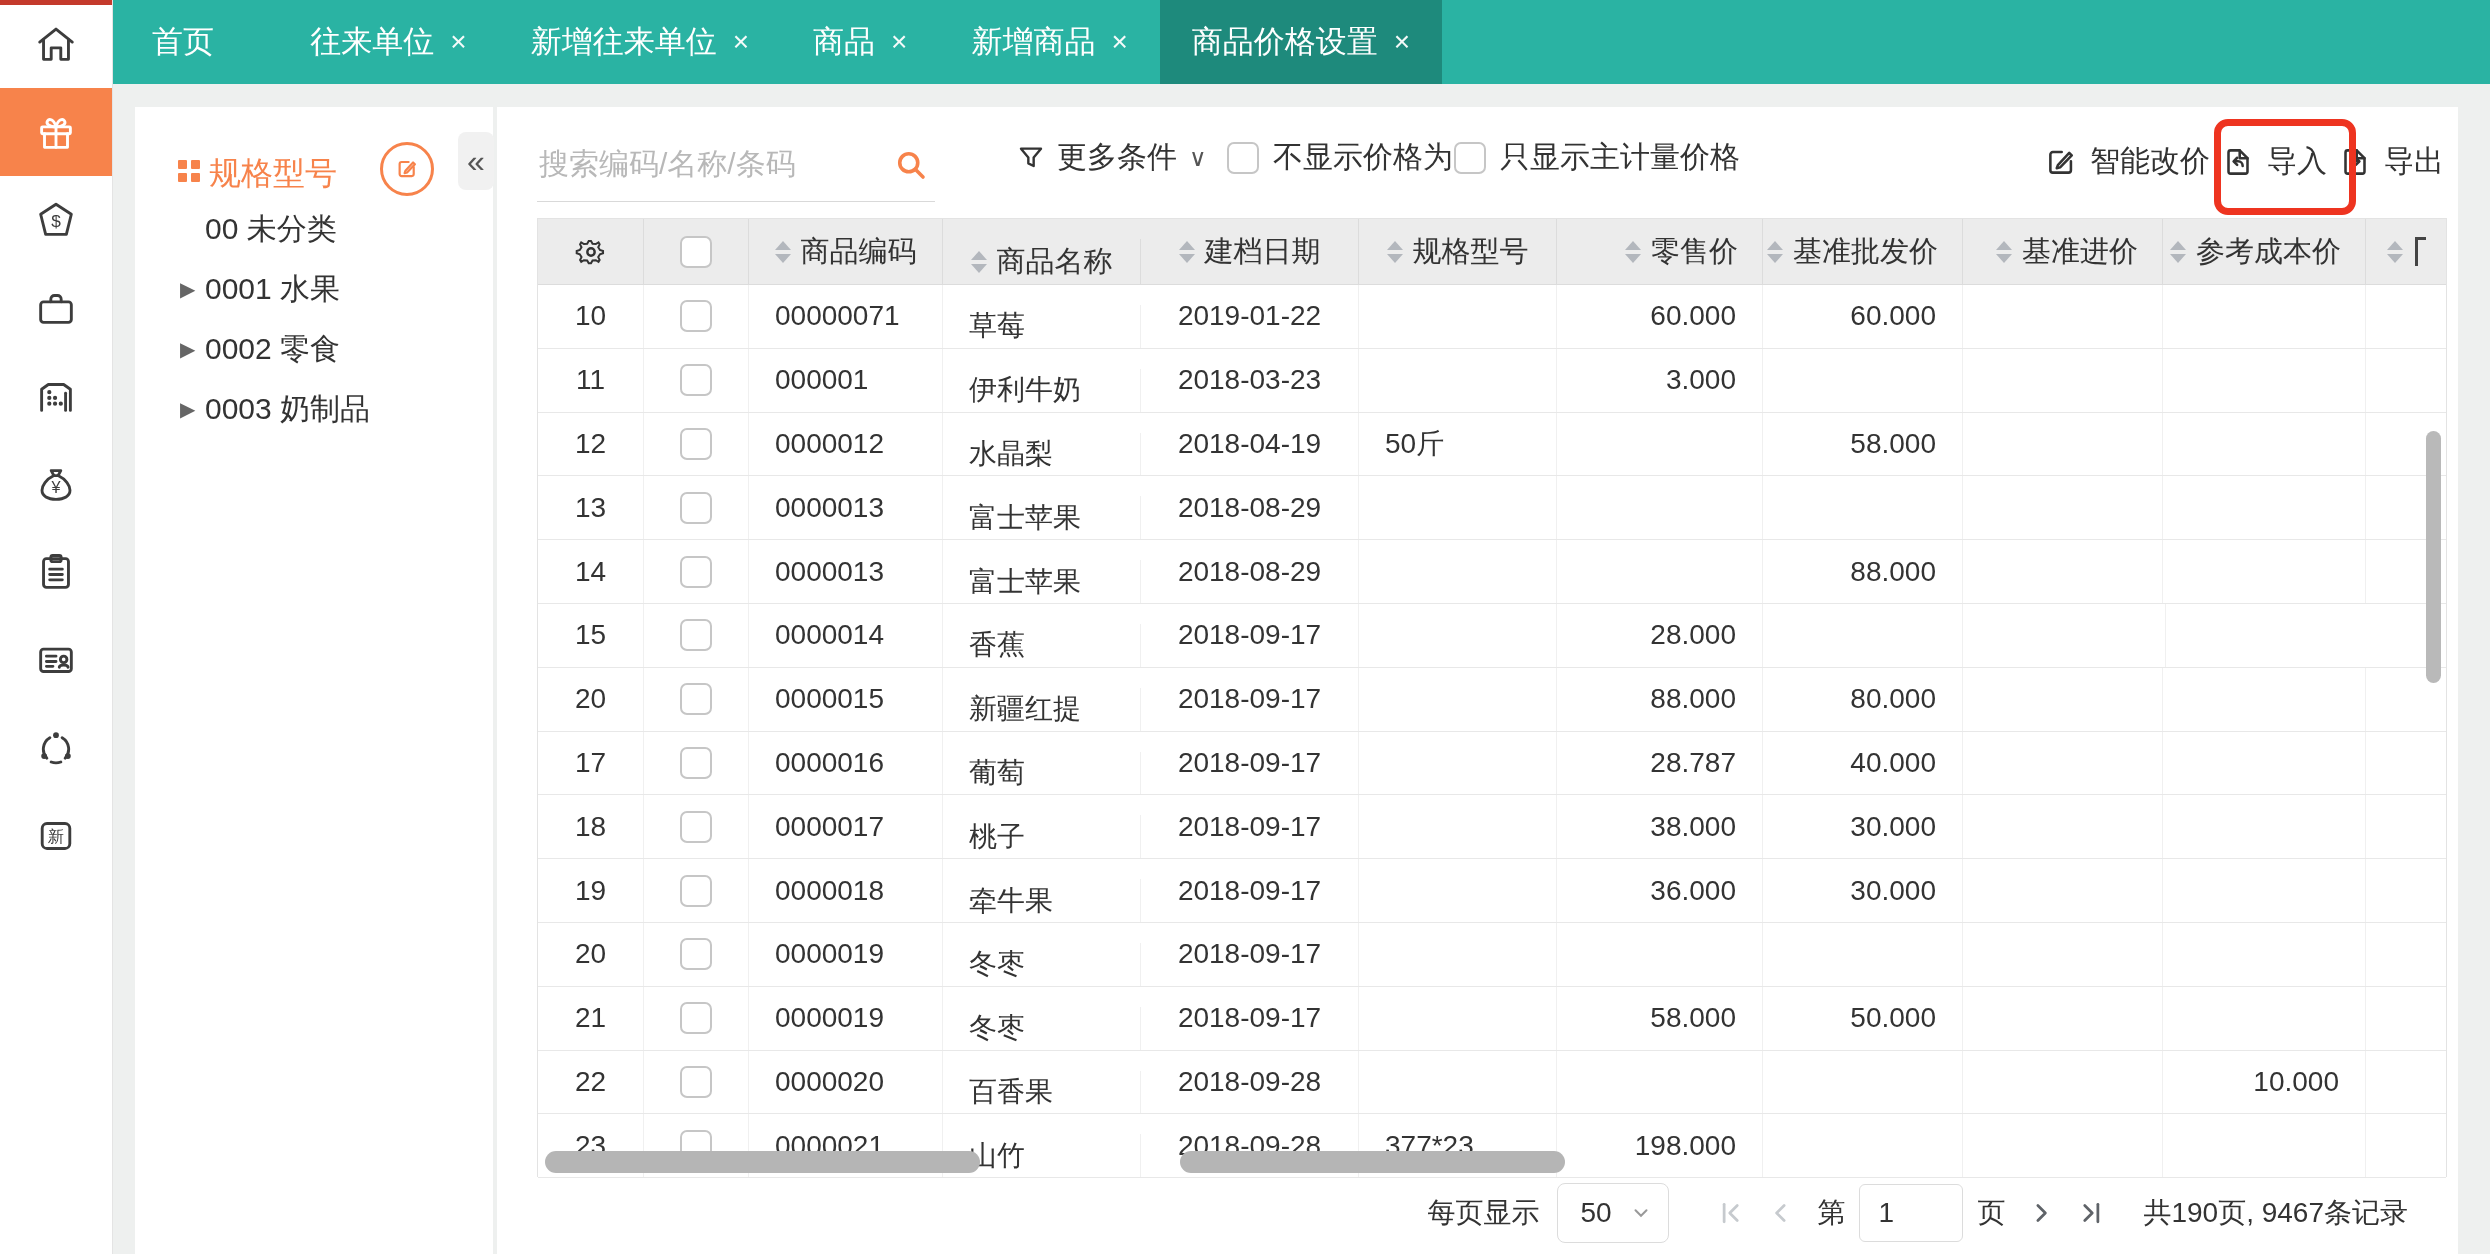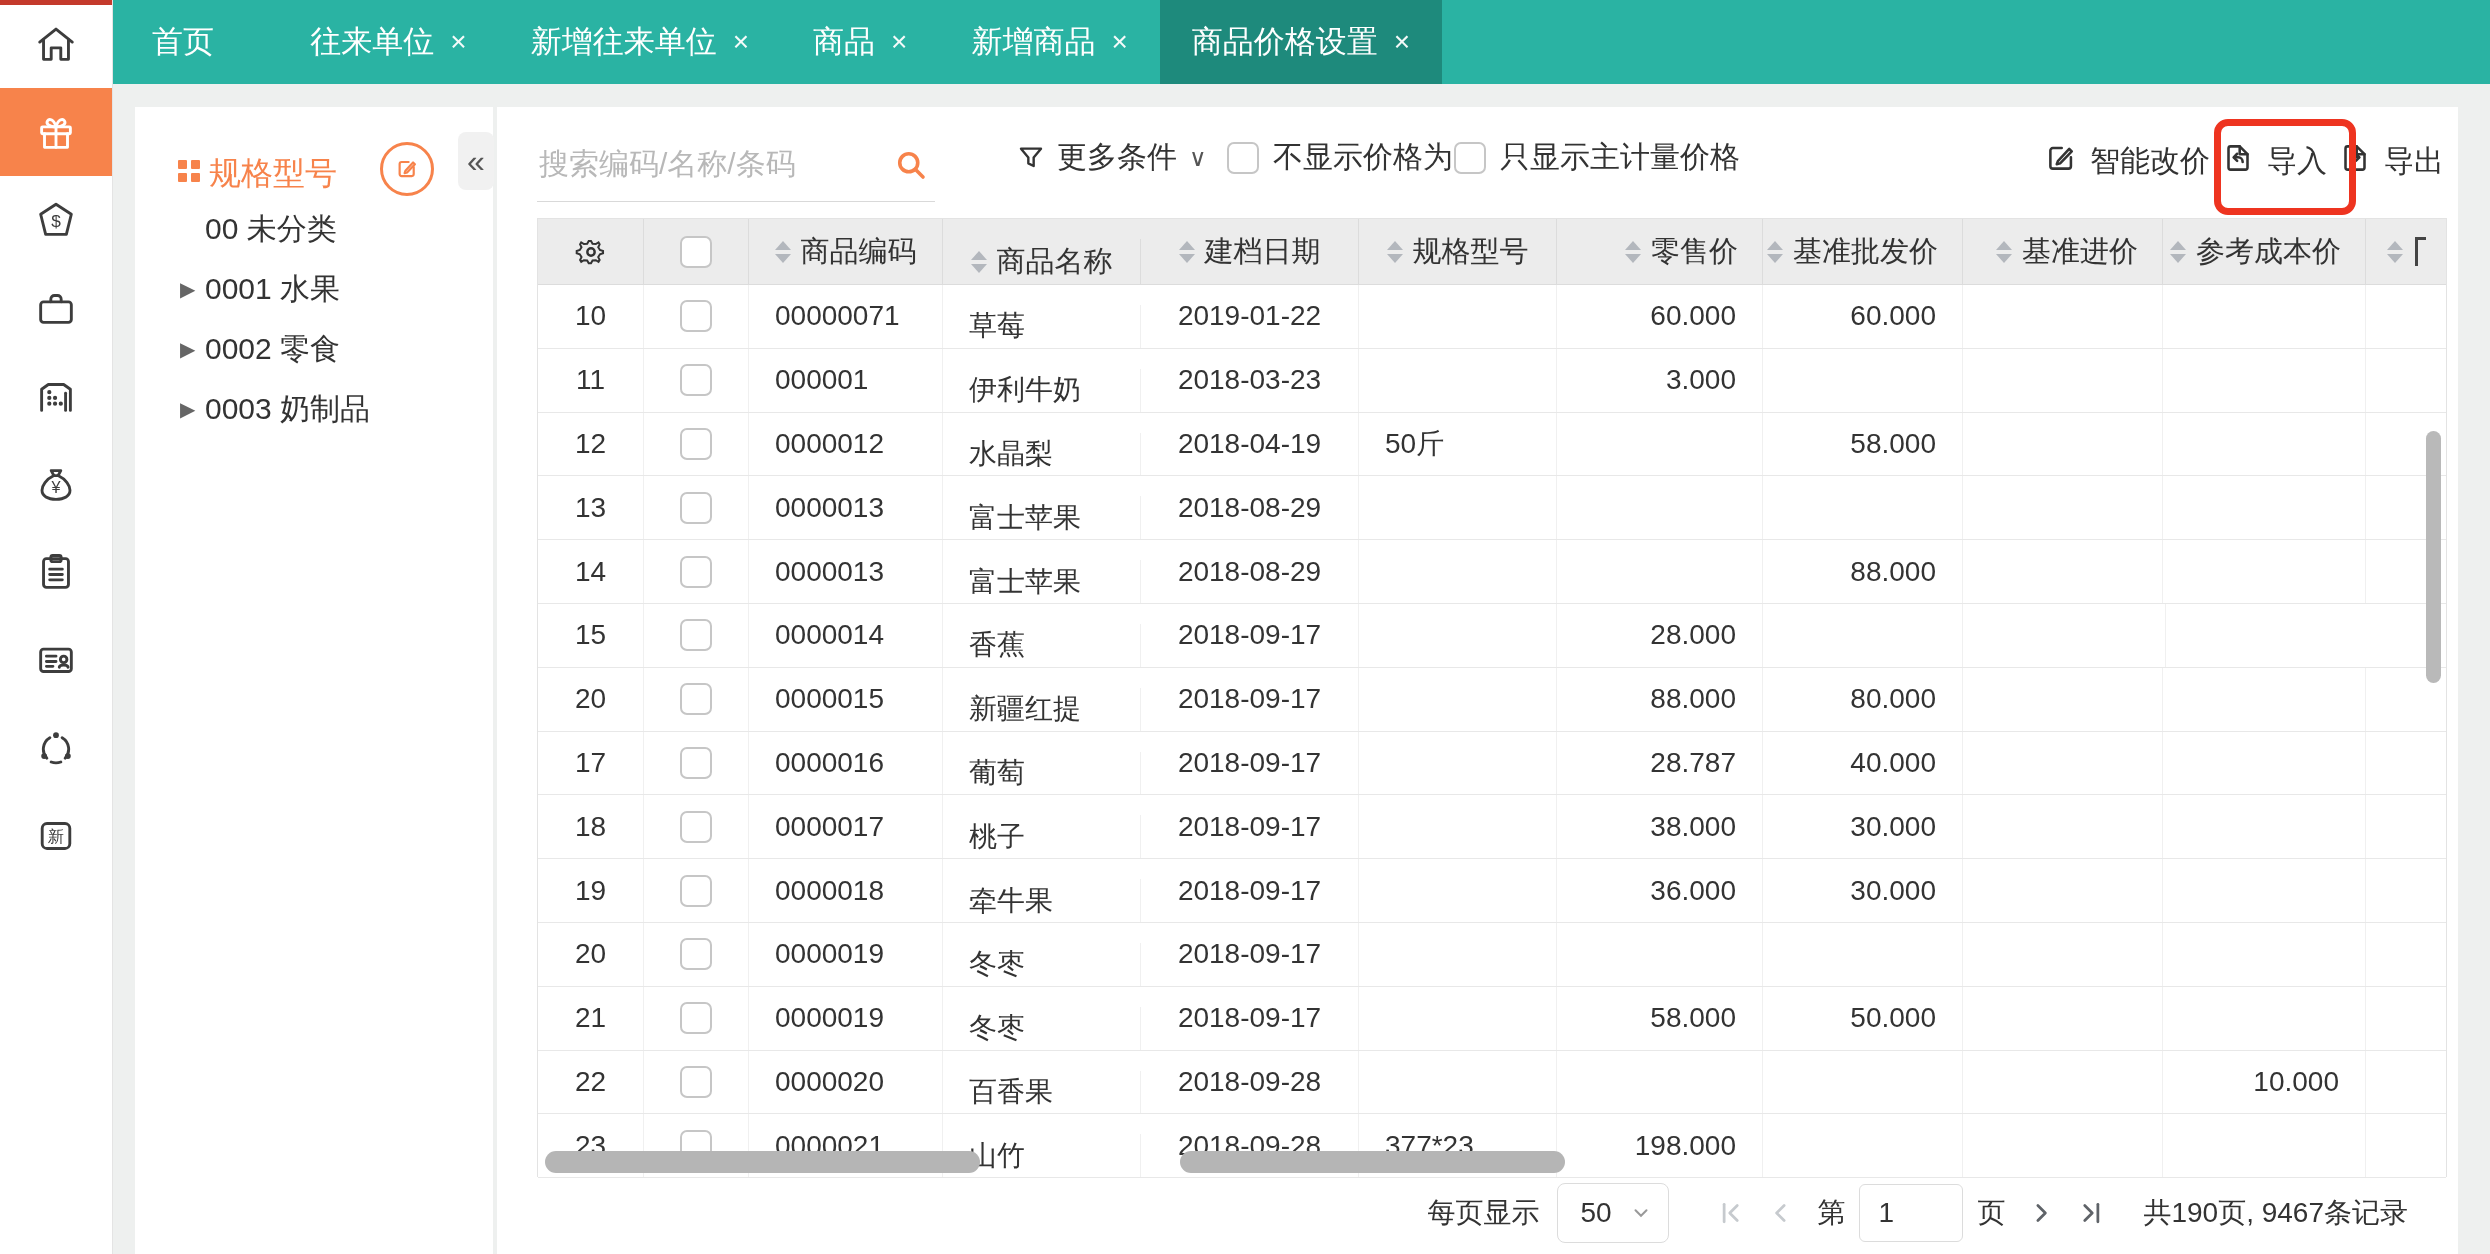--- a/index.html
+++ b/index.html
@@ -42,21 +42,21 @@
   
   .search-wrap{position:absolute;left:40px;top:22px;width:398px;height:72px;border-bottom:1px solid #d9d9d9;}
   .search-input{width:340px;border:0;outline:none;font-size:30px;height:68px;color:#444;background:transparent;}
   .search-input::placeholder{color:#b8b8b8;}
   .search-wrap svg{position:absolute;right:6px;top:18px;width:36px;height:36px;stroke:var(--orange,#f7834b);fill:none;stroke-width:2.4;stroke-linecap:round;}
   .more-filter{position:absolute;left:518px;top:30px;display:flex;align-items:center;gap:10px;font-size:30px;cursor:pointer;}
   .more-filter svg{width:32px;height:32px;stroke:#333;fill:none;stroke-width:1.8;stroke-linejoin:round;}
   .more-filter .chev{font-size:24px;color:#555;margin-left:2px;}
   .chk-group{position:absolute;top:30px;display:flex;align-items:center;gap:14px;font-size:30px;cursor:pointer;}
   .chk{width:28px;height:28px;border:2px solid #c6c6c6;border-radius:7px;background:#fff;}
-  .tool-btn{position:absolute;top:34px;display:flex;align-items:flex-start;gap:12px;font-size:30px;cursor:pointer;}
+  .tool-btn{position:absolute;top:34px;display:flex;align-items:center;gap:12px;font-size:30px;cursor:pointer;}
   .tool-btn svg{width:34px;height:34px;stroke:#333;fill:none;stroke-width:1.8;stroke-linecap:round;stroke-linejoin:round;}
   .hl-box{position:absolute;top:12px;right:102px;width:128px;height:82px;border:7px solid var(--highlight_red,#ee3420);border-radius:14px;pointer-events:none;}
   
   .table{position:absolute;left:40px;top:111px;width:1910px;height:959px;border:1px solid #e3e3e3;border-bottom:0;box-sizing:border-box;}
   .thead{display:flex;height:66px;background:#ececec;border-bottom:1px solid #dcdcdc;box-sizing:border-box;}
   .th{display:flex;align-items:center;justify-content:center;gap:10px;font-size:29px;color:#333;border-right:1px solid #dcdcdc;box-sizing:border-box;overflow:hidden;}
   .th.num{justify-content:flex-end;padding-right:24px;}
   .th:last-child{border-right:0;}
   .sort{display:flex;flex-direction:column;gap:4px;flex:0 0 auto;}
   .sort i{display:block;width:0;height:0;border-left:8px solid transparent;border-right:8px solid transparent;}

